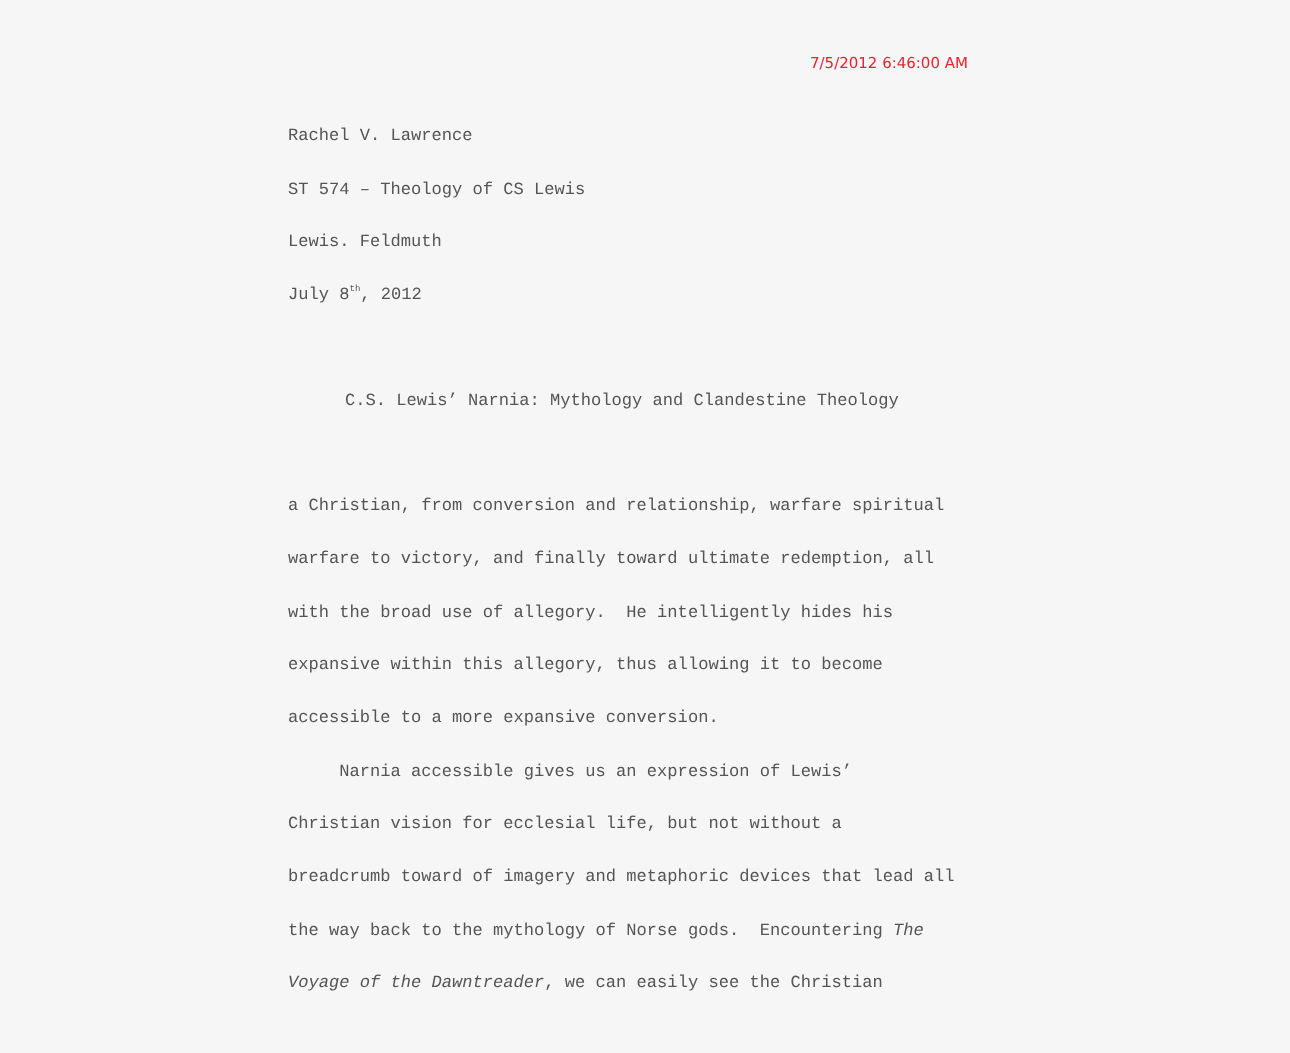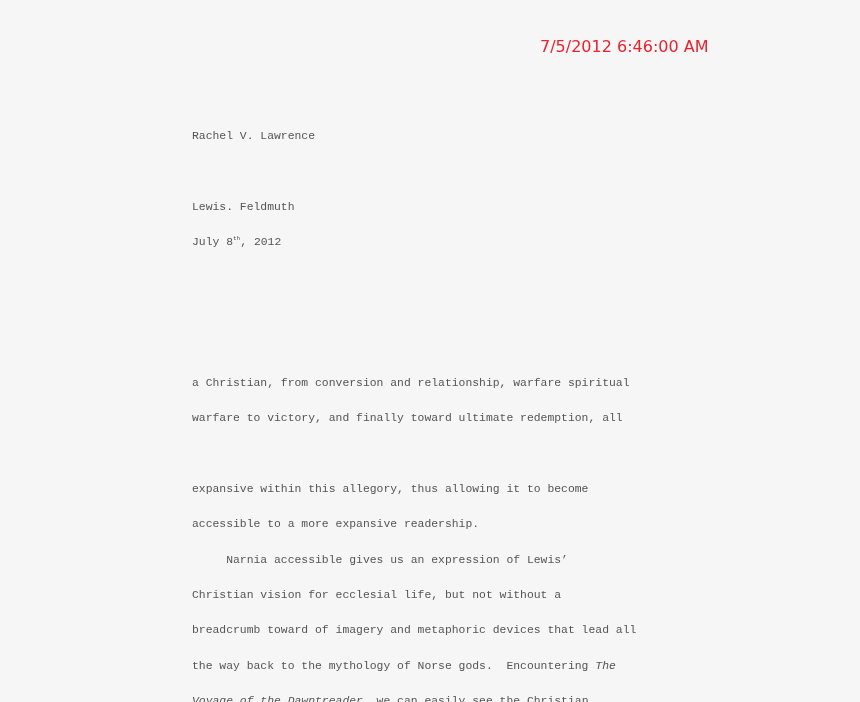--- a/index.html
+++ b/index.html
@@ -11,35 +11,34 @@
       height: 702px;
       background: #f6f6f6;
       position: relative;
       overflow: hidden;
     }
     .timestamp {
       position: absolute;
       left: 540px;
       top: 37px;
       font-family: "DejaVu Sans", sans-serif;
-      font-size: 16px;
+      font-size: 10px;
       color: #e8232f;
       letter-spacing: 0px;
       white-space: nowrap;
     }
     .doc {
       position: absolute;
       left: 192px;
       top: 0;
       width: 480px;
       font-family: "Liberation Mono", monospace;
       font-size: 11.4px;
       color: #555555;
       white-space: pre;
-      margin-top: 45px;
     }
     .line {
       position: absolute;
       left: 0;
       white-space: pre;
       line-height: 14px;
     }
     sup {
       font-size: 6px;
       vertical-align: 5px;
@@ -47,26 +46,29 @@
     }
     em { font-style: italic; }
   </style>
 </head>
 <body>
 
 <div class="timestamp">7/5/2012 6:46:00 AM</div>
 
 <div class="doc">
   <div class="line" style="top:84px">Rachel V. Lawrence</div>
+  <div class="line" style="top:120px">ST 574 – Theology of CS Lewis</div>
   <div class="line" style="top:155px">Lewis. Feldmuth</div>
   <div class="line" style="top:190px"><span>July 8</span><sup>th</sup><span>, 2012</span></div>
 
+  <div class="line" style="top:261px; left:38px">C.S. Lewis’ Narnia: Mythology and Clandestine Theology</div>
 
   <div class="line" style="top:331px">a Christian, from conversion and relationship, warfare spiritual</div>
   <div class="line" style="top:366px">warfare to victory, and finally toward ultimate redemption, all</div>
+  <div class="line" style="top:402px">with the broad use of allegory.  He intelligently hides his</div>
   <div class="line" style="top:437px">expansive within this allegory, thus allowing it to become</div>
-  <div class="line" style="top:472px">accessible to a more expansive readership.</div>
+  <div class="line" style="top:472px">accessible to a more expansive conversion.</div>
   <div class="line" style="top:508px">     Narnia accessible gives us an expression of Lewis’</div>
   <div class="line" style="top:543px">Christian vision for ecclesial life, but not without a</div>
   <div class="line" style="top:578px">breadcrumb toward of imagery and metaphoric devices that lead all</div>
   <div class="line" style="top:649px"><em>Voyage of the Dawntreader</em><span>, we can easily see the Christian</span></div>
   <div class="line" style="top:614px"><span>the way back to the mythology of Norse gods.  Encountering </span><em>The</em></div>
 </div>
 
 </body></html>

